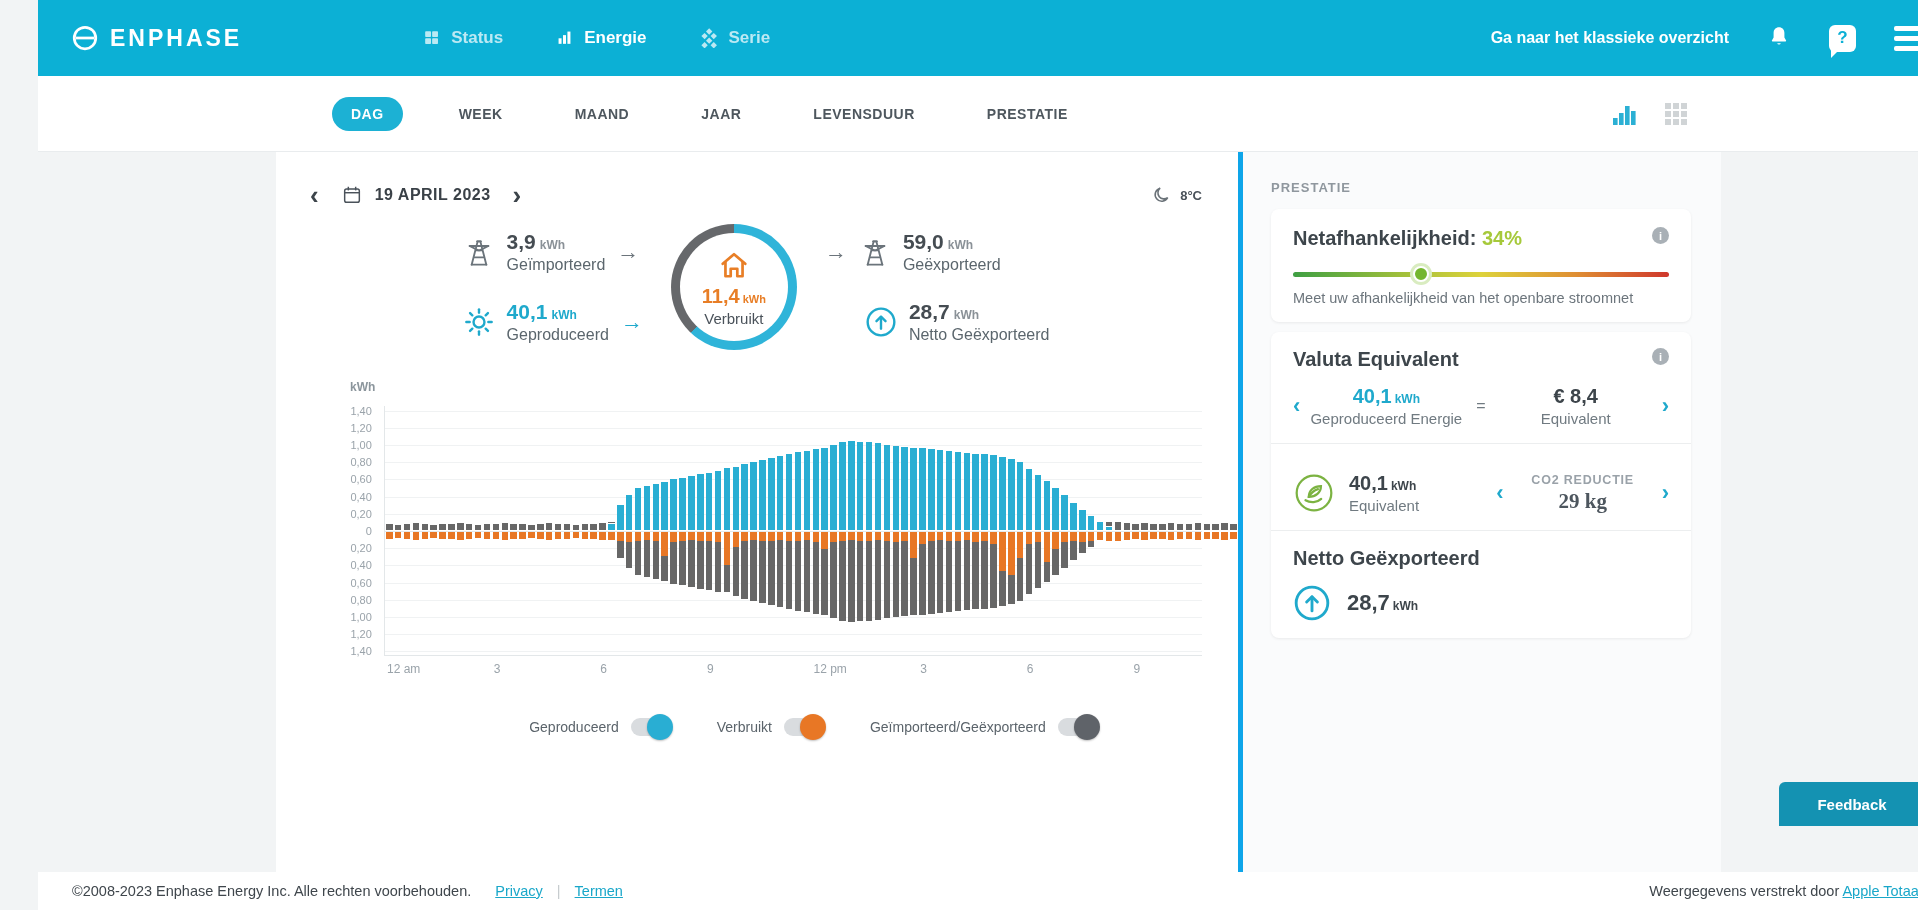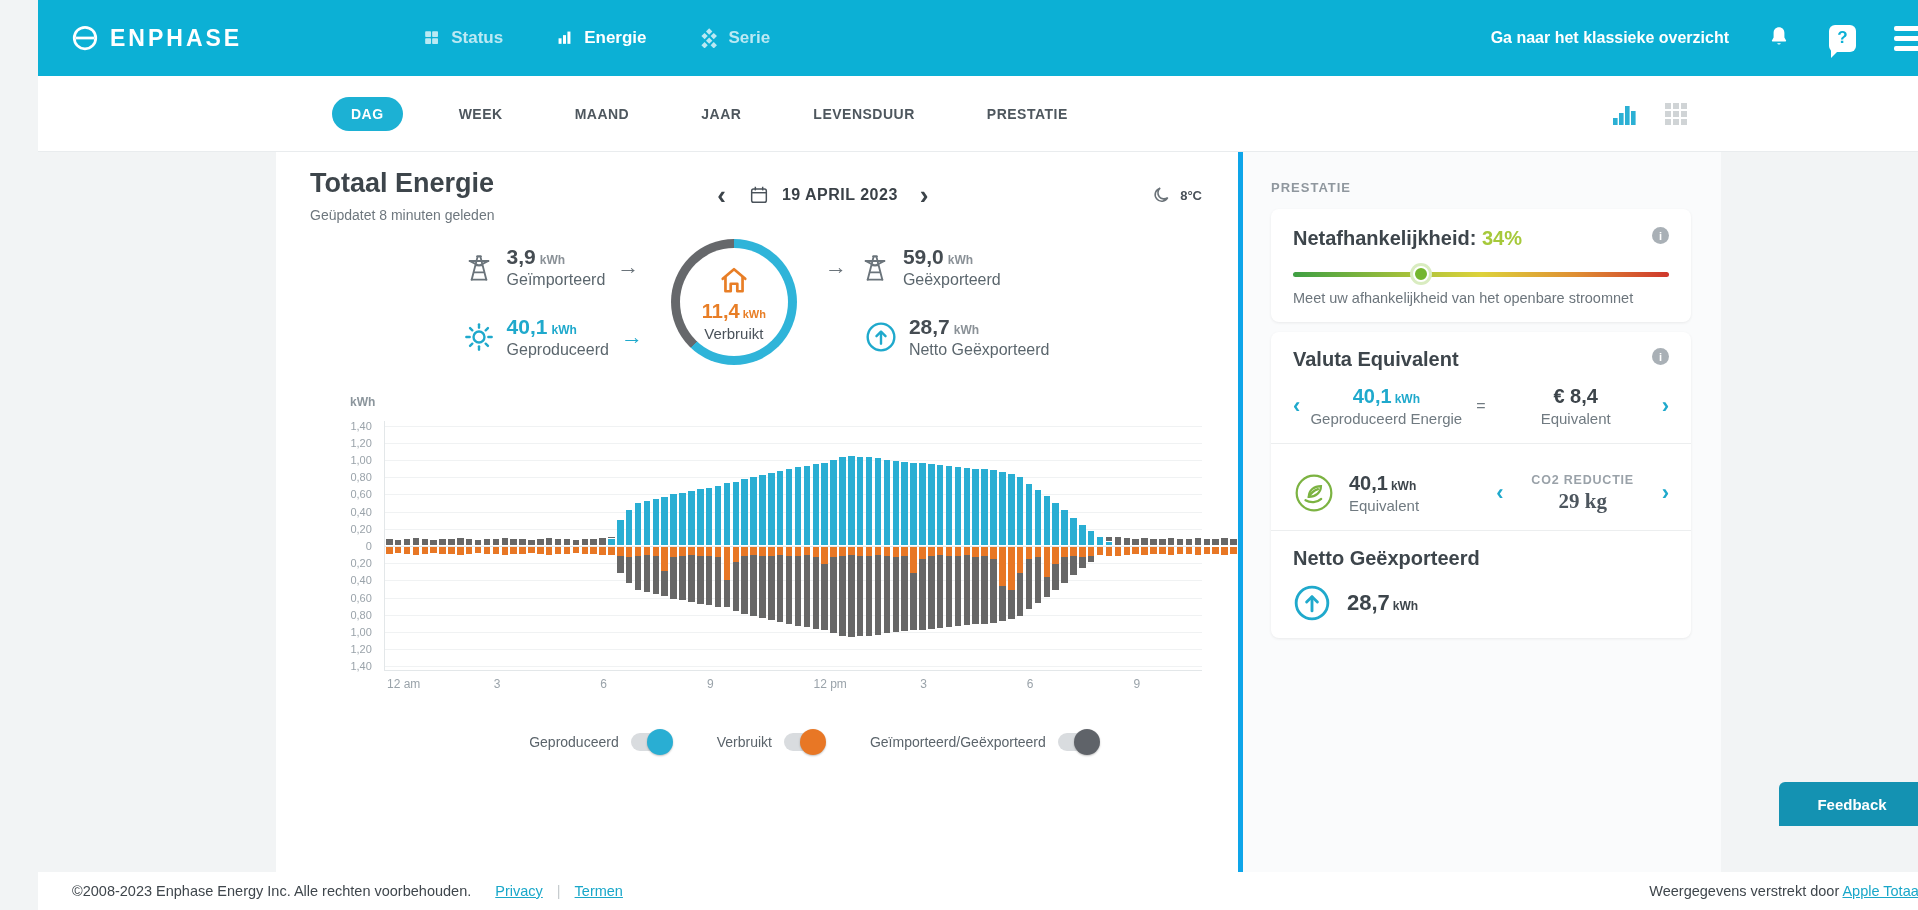--- a/index.html
+++ b/index.html
@@ -220,24 +220,20 @@
             <rect x="17" y="17" width="6" height="6"></rect>
           </svg>
       </span>
     </div>
   </div>
 
   <div class="content">
 
     <main class="panel-main">
       <div class="main-header">
-        <div class="title-block">
-          <h1 class="page-title">Totaal Energie</h1>
-          <div class="updated">Geüpdatet 8 minuten geleden</div>
-        </div>
         <div class="date-nav">
           <span class="chev">‹</span>
           <span class="date-label">
             <span>
               <svg width="22" height="22" viewBox="0 0 24 24" fill="none" stroke="#4a525a" stroke-width="1.6">
                   <rect x="4" y="5.5" width="16" height="14.5" rx="2"></rect>
                   <line x1="8" y1="3" x2="8" y2="7"></line>
                   <line x1="16" y1="3" x2="16" y2="7"></line>
                   <line x1="4" y1="9.5" x2="20" y2="9.5"></line>
                 </svg>

